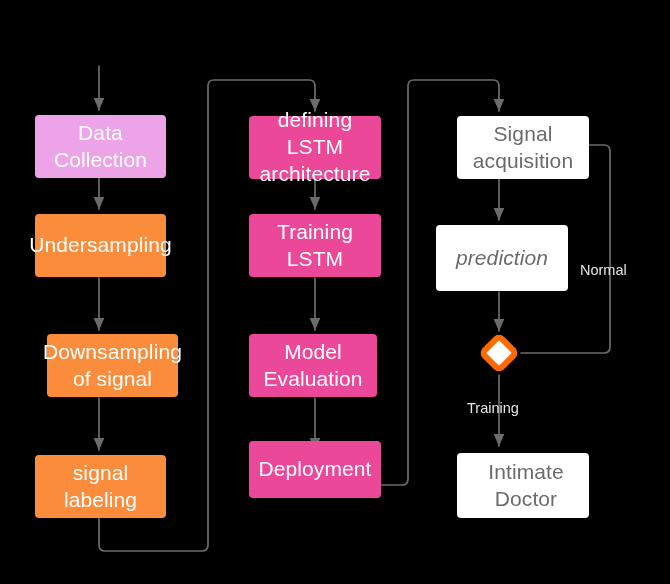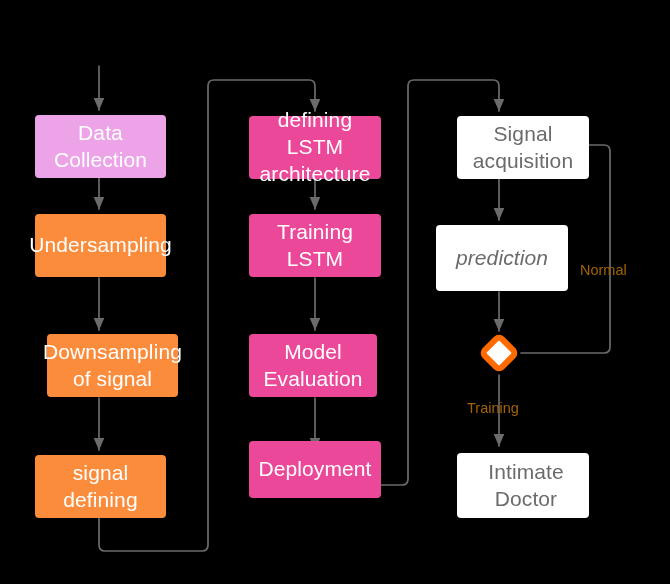--- a/index.html
+++ b/index.html
@@ -49,21 +49,21 @@
     background: #ffffff;
     border: 6px solid #ff6a00;
     border-radius: 7px;
     box-sizing: border-box;
     transform: rotate(45deg);
     z-index: 3;
   }
   .edge-label {
     position: absolute;
     font-size: 14.5px;
-    color: #a16207;
+    color: #e5e5e5;
     font-family: "Liberation Sans", sans-serif;
     white-space: nowrap;
     z-index: 4;
   }
 </style>
 </head>
 <body>
 
 <div id="canvas">
 
@@ -104,21 +104,21 @@
   </svg>
 
   <div class="node pink" style="left:35px; top:115px; width:131px; height:63px;">Data
 Collection</div>
 
   <div class="node orng" style="left:35px; top:214px; width:131px; height:63px;">Undersampling</div>
 
   <div class="node orng" style="left:47px; top:334px; width:131px; height:63px;">Downsampling
 of signal</div>
 
-  <div class="node orng" style="left:35px; top:455px; width:131px; height:63px;">signal defining</div>
+  <div class="node orng" style="left:35px; top:455px; width:131px; height:63px;">signal labeling</div>
 
   <div class="node yelw" style="left:249px; top:116px; width:132px; height:63px;">defining LSTM
 architecture</div>
 
   <div class="node yelw" style="left:249px; top:214px; width:132px; height:63px;">Training LSTM</div>
 
   <div class="node yelw" style="left:249px; top:334px; width:128px; height:63px;">Model
 Evaluation</div>
 
   <div class="node yelw" style="left:249px; top:441px; width:132px; height:57px;">Deployment</div>

